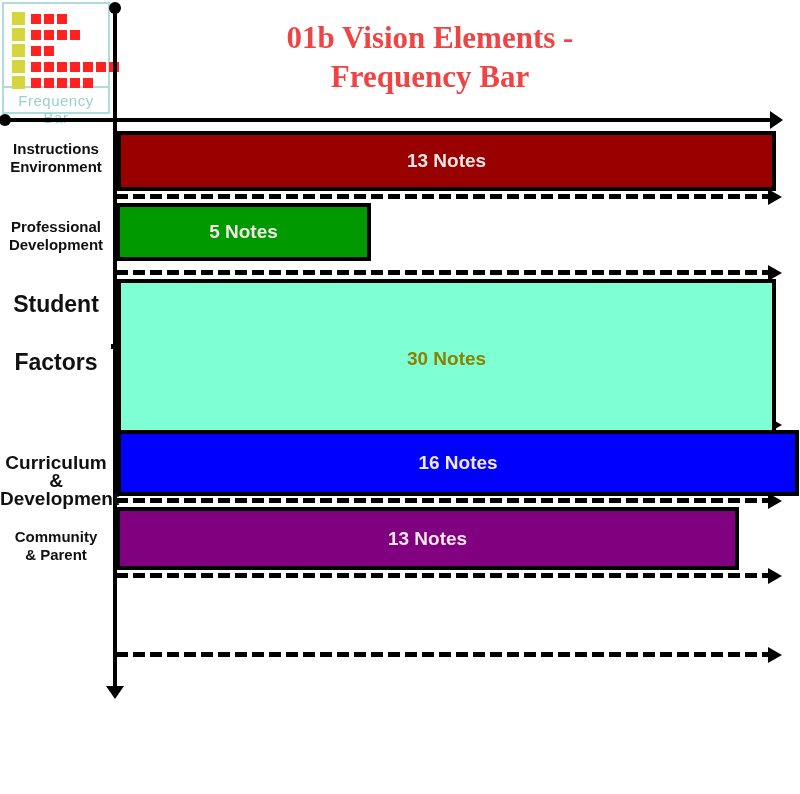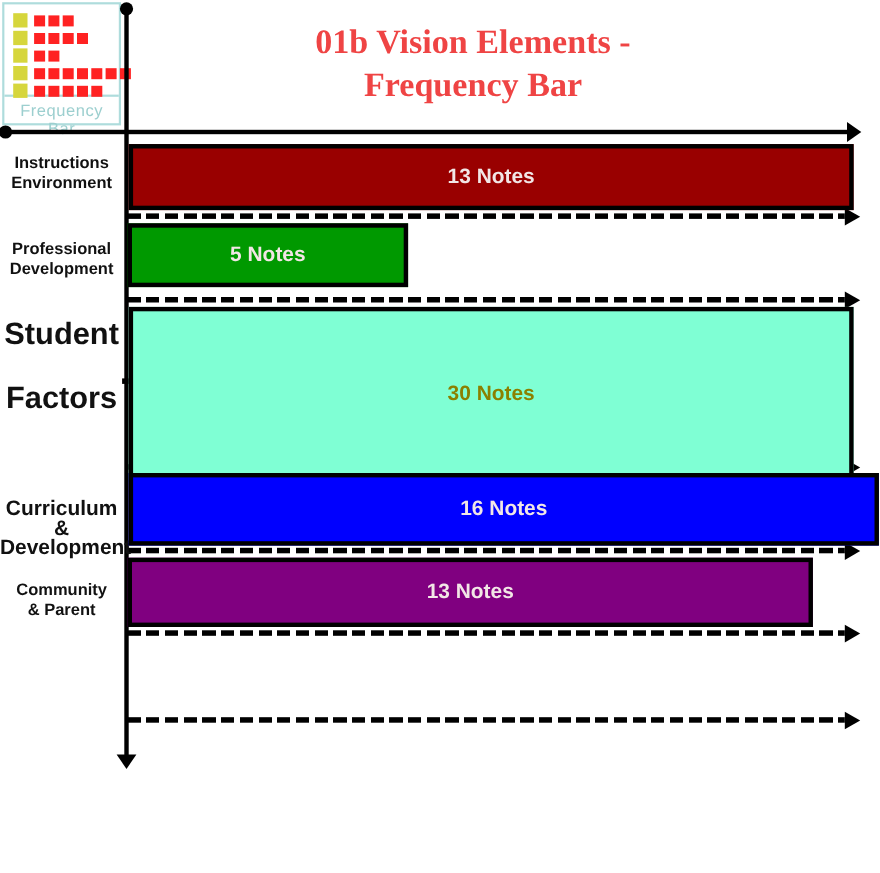--- a/index.html
+++ b/index.html
@@ -35,21 +35,21 @@
   .dash{position:absolute;left:116px;width:652px;height:5px;
         background:repeating-linear-gradient(90deg,#000 0 12px,transparent 12px 17px);}
   .dash::after{content:'';position:absolute;right:-14px;top:-5px;width:0;height:0;
         border-top:8px solid transparent;border-bottom:8px solid transparent;border-left:14px solid #000;}
   .d1{top:194px;} .d2{top:270px;} .d3{top:422px;} .d4{top:498px;} .d5{top:573px;} .d6{top:652px;}
 
   
   .lbl{position:absolute;left:0;width:112px;text-align:center;font-weight:bold;color:#111;
        font-size:15px;line-height:18px;}
   .lbl1{top:140px;} .lbl2{top:218px;}
-  .lbl3{top:293px;font-size:28px;line-height:22px;}
+  .lbl3{top:293px;font-size:23px;line-height:22px;}
   .lbl3 .l1{margin-bottom:36px;}
   .lbl4{top:454px;font-size:19px;} .lbl5{top:528px;font-size:15px;}
   .lbl span{display:block;}
 
   
   .bar{position:absolute;border:4px solid #000;box-sizing:border-box;
        display:flex;align-items:center;justify-content:center;
        font-weight:bold;font-size:19px;}
   .bar1{left:117px;top:131px;width:659px;height:60px;}
   .bar2{left:116px;top:203px;width:255px;height:58px;}

